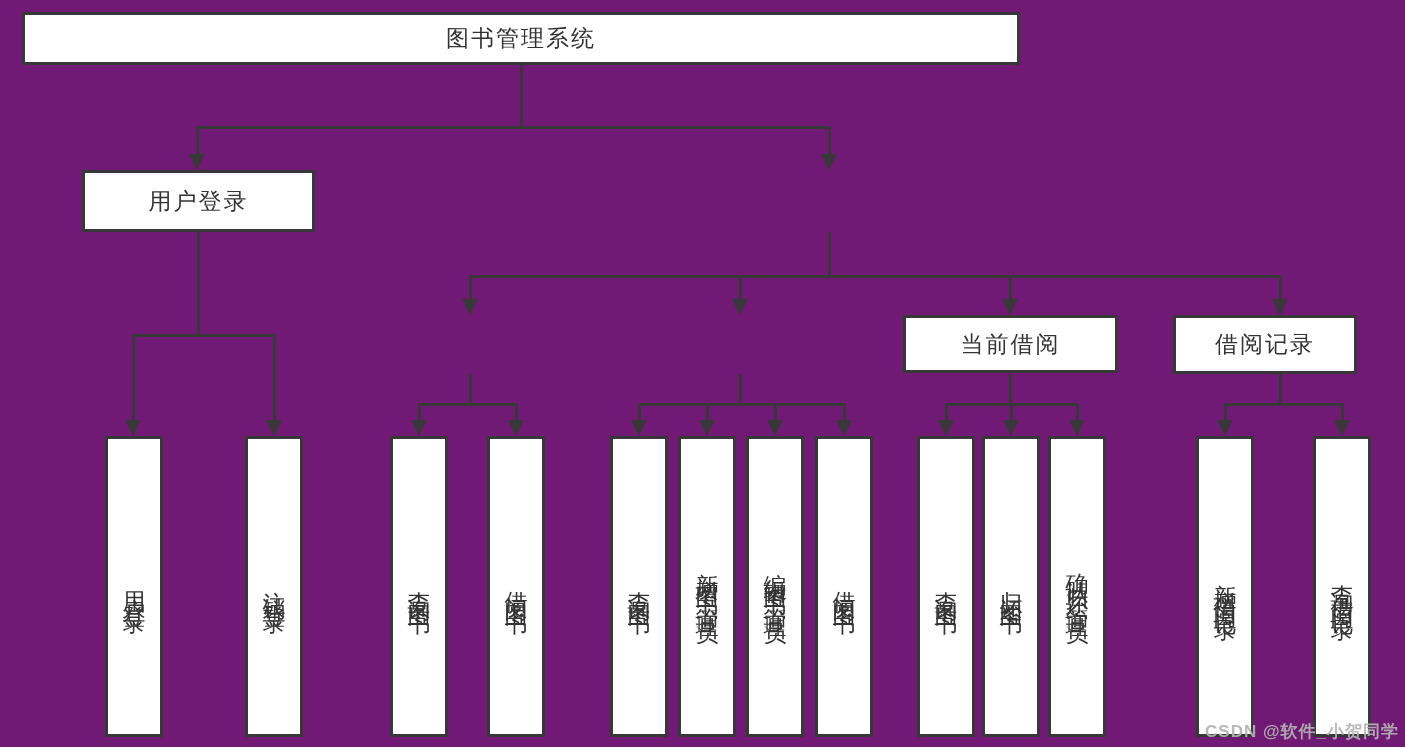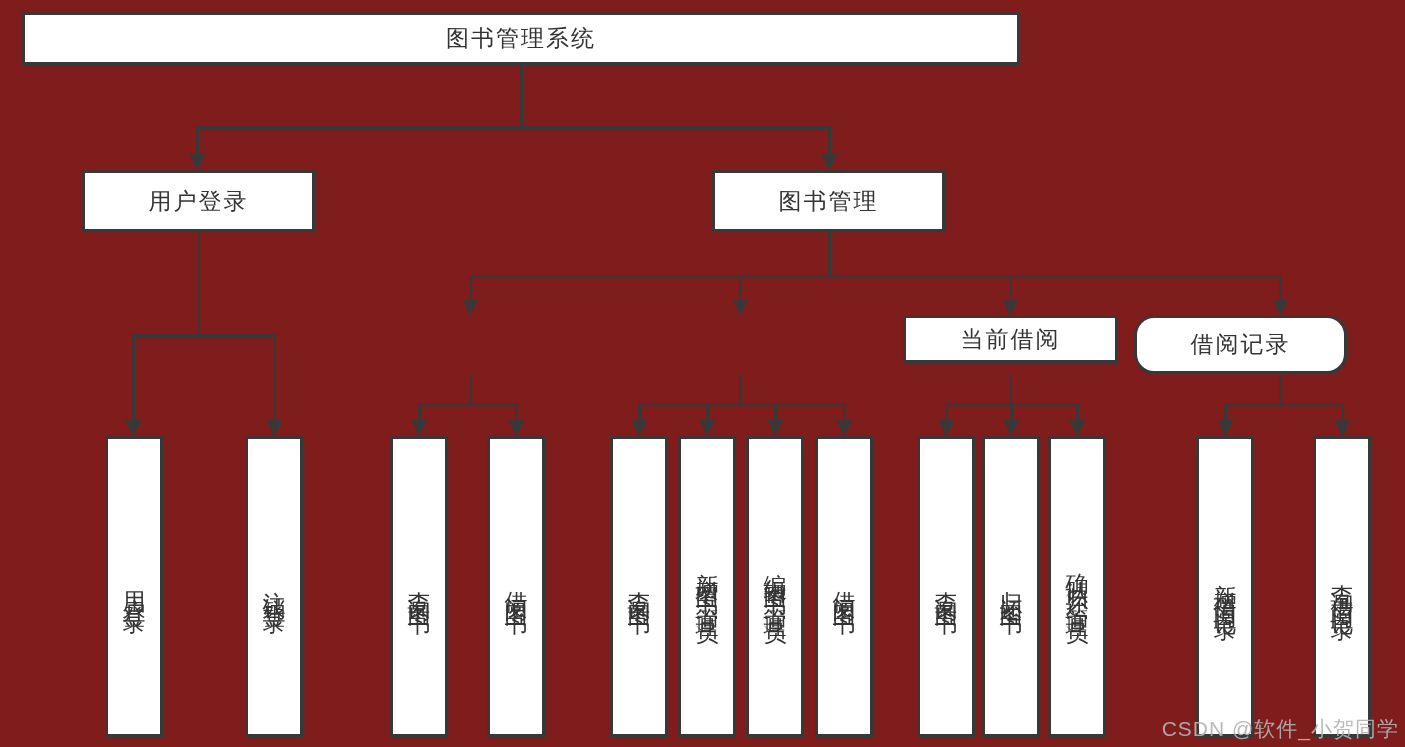--- a/index.html
+++ b/index.html
@@ -1,17 +1,17 @@
 <!DOCTYPE html>
 <html><head>
 <meta charset="utf-8">
 <style>
   html,body{margin:0;padding:0;background:#ffffff;}
   .canvas{
-    position:relative;width:1405px;height:747px;background:#7f1d1d;overflow:hidden;
+    position:relative;width:1405px;height:747px;background:#701a75;overflow:hidden;
     font-family:"Liberation Sans","DejaVu Sans",sans-serif;color:#333333;
   }
   .box{
     position:absolute;box-sizing:border-box;border:3px solid #383838;background:#ffffff;
     display:flex;align-items:center;justify-content:center;
     font-size:23px;color:#333333;letter-spacing:2px;line-height:1;
   }
   .vbox span{
     writing-mode:vertical-rl;text-orientation:mixed;
     letter-spacing:7px;line-height:1;display:block;
@@ -19,46 +19,45 @@
   .vline,.hline{position:absolute;background:#383838;}
   .vline{width:3px;}
   .hline{height:3px;}
   .arrow{
     position:absolute;width:0;height:0;
     border-left:8px solid transparent;border-right:8px solid transparent;
     border-top:16px solid #383838;
   }
   .watermark{
     position:absolute;right:6px;bottom:4px;z-index:10;
-    font-size:21px;color:#b2b2b2;opacity:0.92;letter-spacing:1px;
+    font-size:17px;color:#b2b2b2;opacity:0.92;letter-spacing:1px;font-weight:bold;
   }
   
   #root  {left:22px;  top:12px;  width:998px; height:53px;}
   #l2a   {left:82px;  top:170px; width:233px; height:62px;}
   #l2b   {left:712px; top:170px; width:233px; height:62px;}
   #l3a   {left:362px; top:315px; width:216px; height:59px;}
   #l3b   {left:633px; top:315px; width:215px; height:59px;}
-  #l3c   {left:903px; top:315px; width:215px; height:48px;}
-  #l3d   {left:1134px;top:315px; width:213px; height:59px;border-radius:20px;}
+  #l3c   {left:903px; top:315px; width:215px; height:58px;}
+  #l3d   {left:1173px;top:315px; width:184px; height:59px;}
   .leaf  {top:436px;height:301px;width:58px;}
   #lfA1{left:105px;} #lfA2{left:245px;}
   #lfB1{left:390px;} #lfB2{left:487px;}
   #lfC1{left:610px;} #lfC2{left:678px;} #lfC3{left:746px;} #lfC4{left:815px;}
   #lfD1{left:917px;} #lfD2{left:982px;} #lfD3{left:1048px;}
   #lfE1{left:1196px;}#lfE2{left:1313px;}
 </style>
 </head>
 <body>
 
 <div class="canvas">
 
   <div class="box" id="root">图书管理系统</div>
 
   <div class="box" id="l2a">用户登录</div>
-  <div class="box" id="l2b">图书管理</div>
 
   <div class="box" id="l3c">当前借阅</div>
   <div class="box" id="l3d">借阅记录</div>
 
   <div class="box vbox leaf" id="lfA1">
     <span>用户登录</span>
     </div>
   <div class="box vbox leaf" id="lfA2">
     <span>注销登录</span>
     </div>

